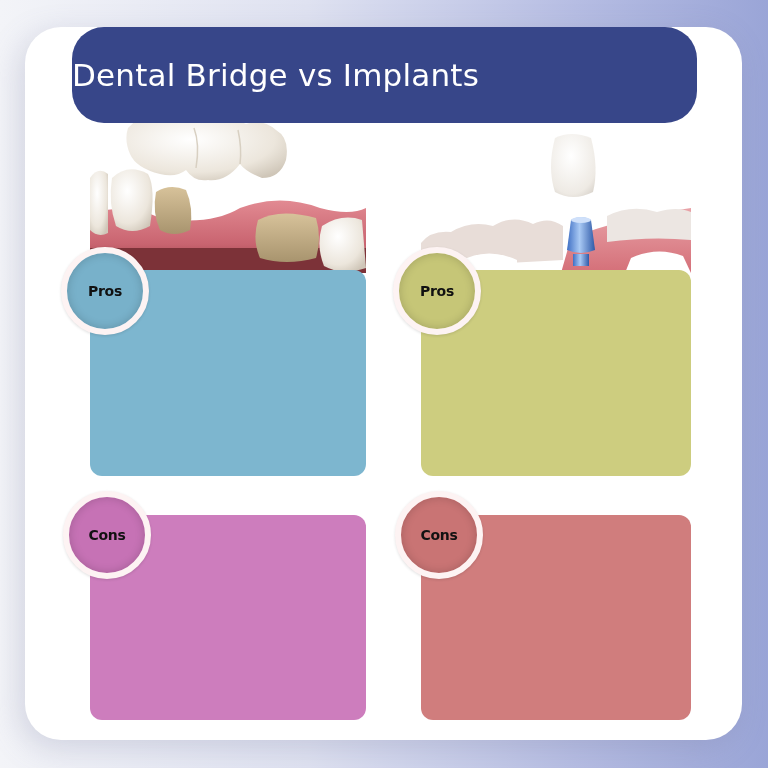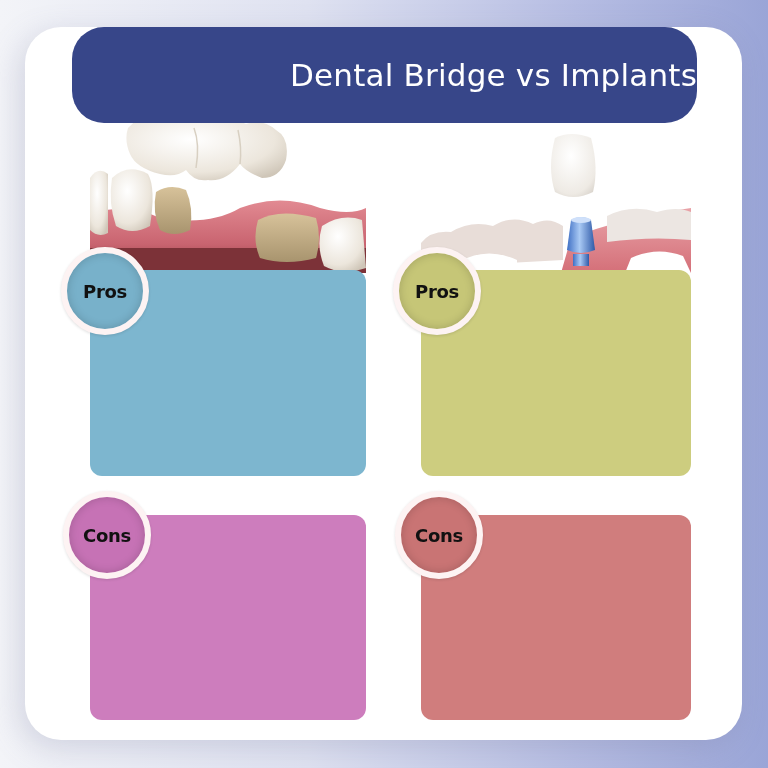--- a/index.html
+++ b/index.html
@@ -10,21 +10,21 @@
   }
   .card {
     position: absolute; left: 25px; top: 27px; width: 717px; height: 713px;
     background: #ffffff; border-radius: 36px;
     box-shadow: -6px 8px 30px rgba(120,125,160,0.25);
   }
   .title-bar {
     position: absolute; left: 72px; top: 27px; width: 625px; height: 96px;
     background: #374689; border-radius: 0 0 0 0;
     border-radius: 32px; z-index: 3;
-    display: flex; align-items: center; justify-content: flex-end;
+    display: flex; align-items: center; justify-content: flex-start;
   }
   .title-bar h1 {
     margin: 0; color: #ffffff; font-weight: normal;
     font-family: "DejaVu Sans", sans-serif; font-size: 31px; letter-spacing: 0.2px;
   }
 
   
   .illus { position: absolute; overflow: hidden; z-index: 1; }
   .illus-bridge { left: 90px; top: 108px; width: 276px; height: 165px; }
   .illus-implant { left: 421px; top: 108px; width: 270px; height: 165px; }
@@ -37,21 +37,21 @@
   .p-bridge-cons { left: 90px; top: 515px; width: 276px; height: 205px; background: #cd7dbd; }
   .p-implant-cons { left: 421px; top: 515px; width: 270px; height: 205px; background: #d07d7d; }
 
   .badge {
     position: absolute; width: 76px; height: 76px; border-radius: 50%;
     border: 6px solid #fdf3f3; z-index: 4;
     display: flex; align-items: center; justify-content: center;
     box-shadow: inset 0 0 10px rgba(0,0,0,0.18), 0 1px 3px rgba(0,0,0,0.12);
   }
   .badge span {
-    font-family: "DejaVu Sans", sans-serif; font-weight: bold; font-size: 18px;
+    font-family: "DejaVu Sans", sans-serif; font-weight: bold; font-size: 14px;
     color: #111; letter-spacing: -0.3px;
   }
   .b-bridge-pros { left: 61px; top: 247px; background: #78b1ca; }
   .b-implant-pros { left: 393px; top: 247px; background: #c6c677; }
   .b-bridge-cons { left: 63px; top: 491px; background: #c672b5; }
   .b-implant-cons { left: 395px; top: 491px; background: #c97474; }
 
   ul.items {
     position: absolute; margin: 0; padding: 0; list-style: none;
     font-family: "DejaVu Sans", sans-serif; font-size: 12.4px; line-height: 22px;

